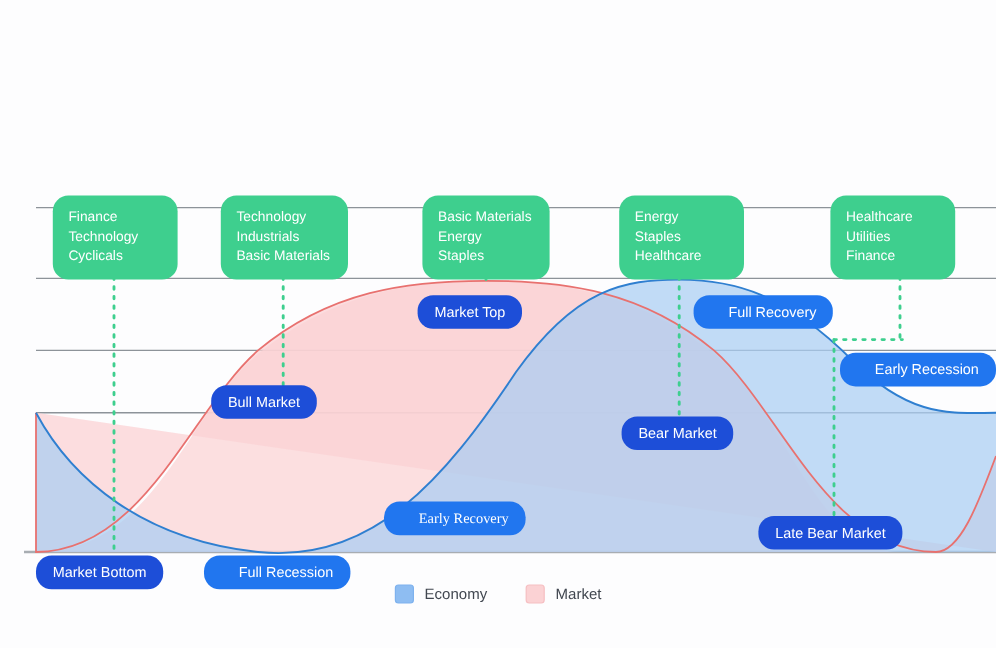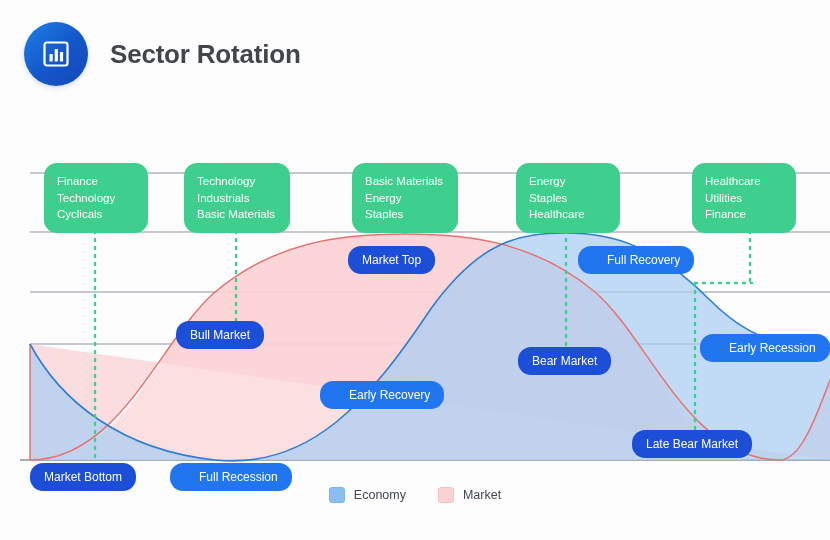--- a/index.html
+++ b/index.html
@@ -120,31 +120,20 @@
   .legend-label {
     font-size: 12.5px;
     color: #414750;
   }
 </style>
 </head>
 <body>
 
 <div id="page">
 
-  <div class="header">
-    <div class="brand-badge">
-      <svg width="34" height="34" viewBox="0 0 34 34" aria-hidden="true">
-        <rect x="5.5" y="5.5" width="23" height="23" rx="2.5" fill="none" stroke="#ffffff" stroke-width="2.2"></rect>
-        <rect x="10.5" y="17" width="3.2" height="7.5" fill="#ffffff"></rect>
-        <rect x="15.7" y="12" width="3.2" height="12.5" fill="#ffffff"></rect>
-        <rect x="20.9" y="15" width="3.2" height="9.5" fill="#ffffff"></rect>
-      </svg>
-    </div>
-    <div class="app-title">Sector Rotation</div>
-  </div>
 
   <div class="chart-area">
     <svg class="chart-svg" width="830" height="330" viewBox="0 0 830 330">
 
       <g>
         <line x1="30" y1="23" x2="830" y2="23" stroke="#8d9399" stroke-width="1.2"></line>
         <line x1="30" y1="82" x2="830" y2="82" stroke="#8d9399" stroke-width="1.2"></line>
         <line x1="30" y1="142" x2="830" y2="142" stroke="#8d9399" stroke-width="1.2"></line>
         <line x1="30" y1="194" x2="830" y2="194" stroke="#8d9399" stroke-width="1.2"></line>
         <line x1="20" y1="310" x2="830" y2="310" stroke="#a8adb2" stroke-width="2"></line>
@@ -227,24 +216,24 @@
     </div>
     <div class="sector-box" style="left:692px; top:13px; width:104px;">
       <div>Healthcare</div>
       <div>Utilities</div>
       <div>Finance</div>
     </div>
   </div>
 
   <div class="pill market" style="left:348px; top:246px;">Market Top</div>
   <div class="pill economy" style="left:578px; top:246px;">Full Recovery</div>
-  <div class="pill economy" style="left:700px; top:294px;margin-top:40px;">Early Recession</div>
+  <div class="pill economy" style="left:700px; top:294px;">Early Recession</div>
   <div class="pill market" style="left:518px; top:347px;">Bear Market</div>
   <div class="pill market" style="left:176px; top:321px;">Bull Market</div>
-  <div class="pill economy" style="left:320px; top:381px;">Early Recovery</div>
+  <div class="pill economy" style="left:320px; top:418px;font-family:Liberation Serif, serif;">Early Recovery</div>
   <div class="pill market" style="left:632px; top:430px;">Late Bear Market</div>
   <div class="pill market" style="left:30px; top:463px;">Market Bottom</div>
   <div class="pill economy" style="left:170px; top:463px;">Full Recession</div>
 
   <div class="legend">
     <div class="legend-item">
       <span class="legend-swatch economy"></span>
       <span class="legend-label">Economy</span>
     </div>
     <div class="legend-item">

